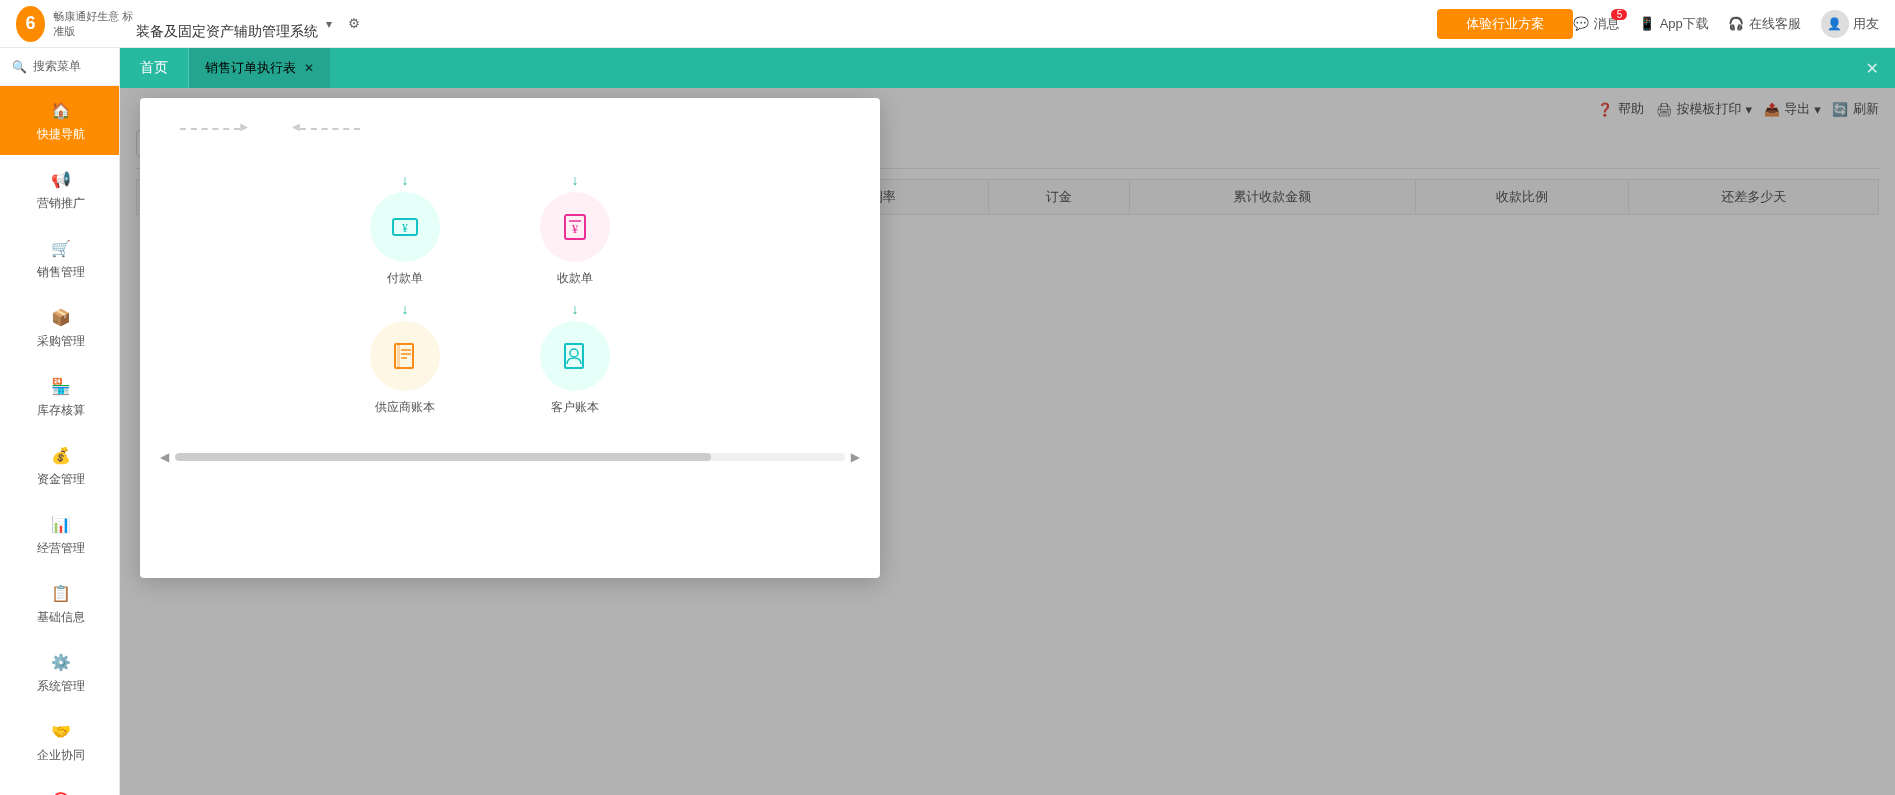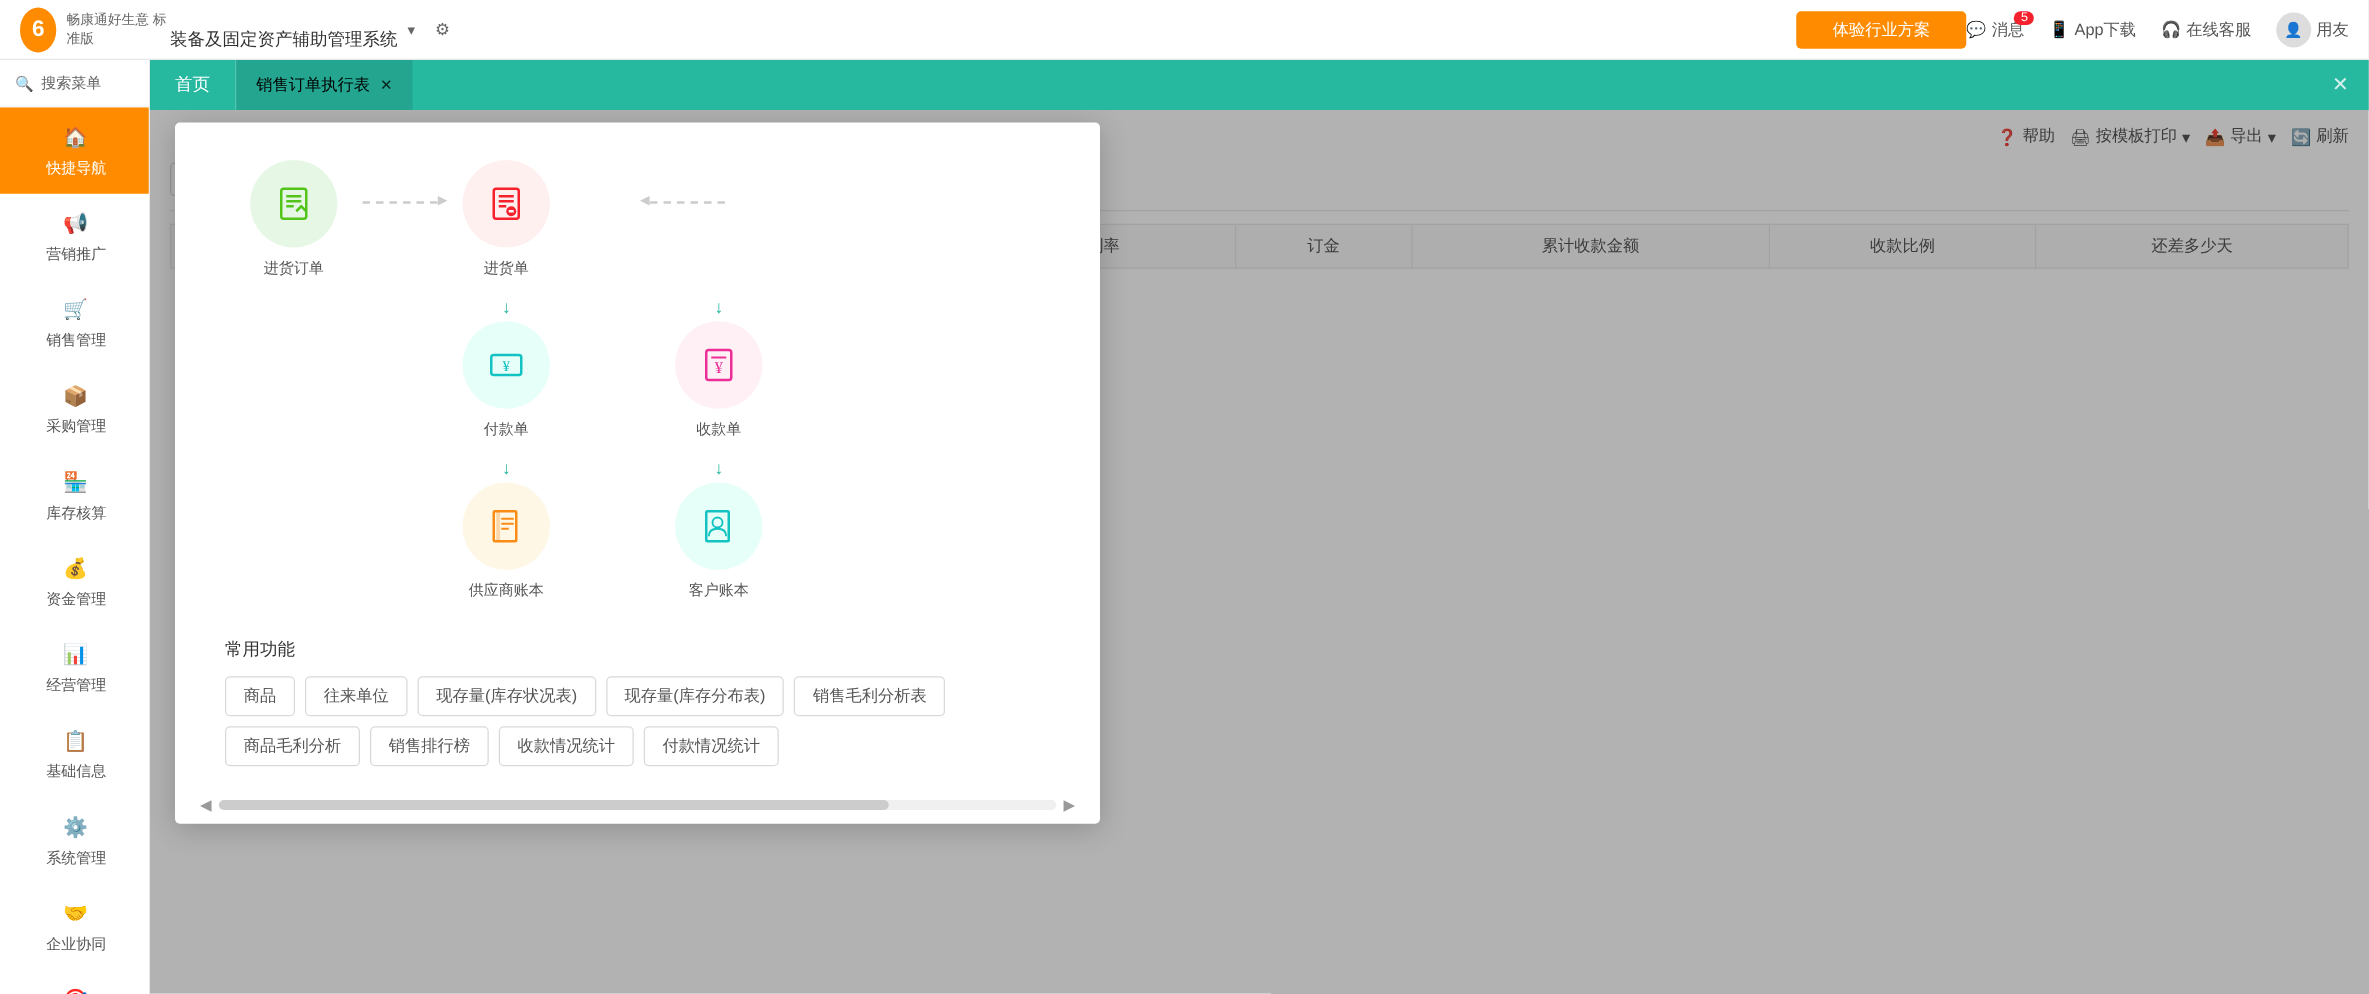--- a/index.html
+++ b/index.html
@@ -493,50 +493,25 @@
       </table>
     </div>
 
     <div class="modal-overlay">
       <div class="modal-box">
 
         <div class="flow-diagram">
 
           <div class="flow-row">
 
-            <div class="flow-node">
-              <div class="flow-circle circle-green">
-                <svg width="32" height="32" viewBox="0 0 32 32" fill="none">
-                  <rect x="6" y="4" width="20" height="24" rx="2" fill="none" stroke="#52c41a" stroke-width="2"></rect>
-                  <line x1="10" y1="10" x2="22" y2="10" stroke="#52c41a" stroke-width="2"></line>
-                  <line x1="10" y1="14" x2="22" y2="14" stroke="#52c41a" stroke-width="2"></line>
-                  <line x1="10" y1="18" x2="16" y2="18" stroke="#52c41a" stroke-width="2"></line>
-                  <polyline points="18,22 22,18 26,22" fill="none" stroke="#52c41a" stroke-width="2"></polyline>
-                </svg>
-              </div>
-              <div class="flow-label">进货订单</div>
-            </div>
 
             <div class="dashed-arrow">
               <div class="dashed-line"></div>
             </div>
 
-            <div class="flow-node">
-              <div class="flow-circle circle-red">
-                <svg width="32" height="32" viewBox="0 0 32 32" fill="none">
-                  <rect x="6" y="4" width="20" height="24" rx="2" fill="none" stroke="#f5222d" stroke-width="2"></rect>
-                  <line x1="10" y1="10" x2="22" y2="10" stroke="#f5222d" stroke-width="2"></line>
-                  <line x1="10" y1="14" x2="22" y2="14" stroke="#f5222d" stroke-width="2"></line>
-                  <line x1="10" y1="18" x2="16" y2="18" stroke="#f5222d" stroke-width="2"></line>
-                  <circle cx="20" cy="22" r="4" fill="#f5222d"></circle>
-                  <line x1="18" y1="22" x2="22" y2="22" stroke="white" stroke-width="2"></line>
-                </svg>
-              </div>
-              <div class="flow-label">进货单</div>
-            </div>
 
             <div style="width:60px"></div>
 
 
             <div class="dashed-arrow">
               <div class="dashed-line-left"></div>
             </div>
 
           </div>
 
@@ -607,34 +582,20 @@
                   <rect x="6" y="4" width="18" height="24" rx="1" fill="none" stroke="#13c2c2" stroke-width="2"></rect>
                   <circle cx="15" cy="13" r="4" fill="none" stroke="#13c2c2" stroke-width="1.5"></circle>
                   <path d="M8 24 Q8 18 15 18 Q22 18 22 24" fill="none" stroke="#13c2c2" stroke-width="1.5"></path>
                 </svg>
               </div>
               <div class="flow-label">客户账本</div>
             </div>
           </div>
         </div>
 
-        <div class="common-section">
-          <div class="common-title">常用功能</div>
-          <div class="common-btns">
-            <button class="common-btn">商品</button>
-            <button class="common-btn">往来单位</button>
-            <button class="common-btn">现存量(库存状况表)</button>
-            <button class="common-btn">现存量(库存分布表)</button>
-            <button class="common-btn">销售毛利分析表</button>
-            <button class="common-btn">商品毛利分析</button>
-            <button class="common-btn">销售排行榜</button>
-            <button class="common-btn">收款情况统计</button>
-            <button class="common-btn">付款情况统计</button>
-          </div>
-        </div>
 
         <div class="modal-scrollbar">
           <span class="scroll-arrow">◀</span>
           <div class="scroll-track">
             <div class="scroll-thumb"></div>
           </div>
           <span class="scroll-arrow">▶</span>
         </div>
       </div>
     </div>

